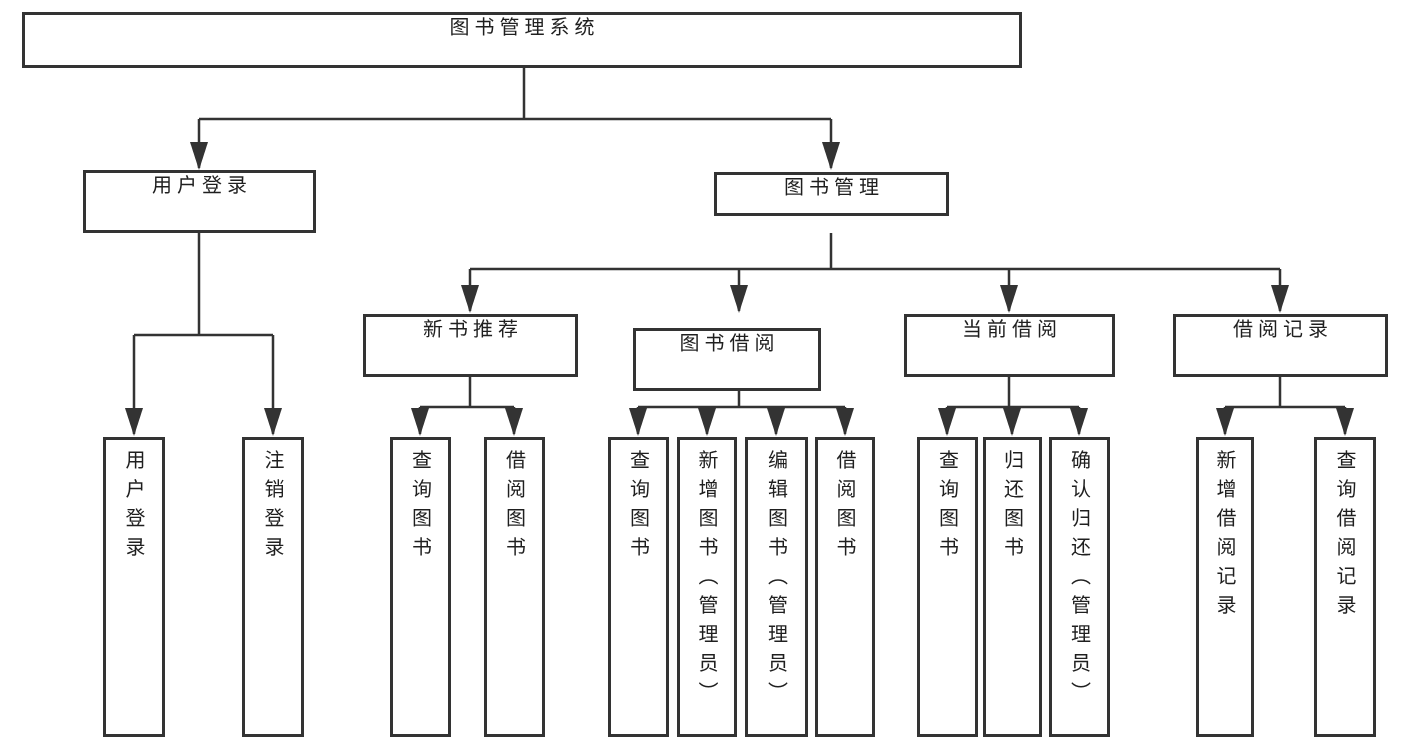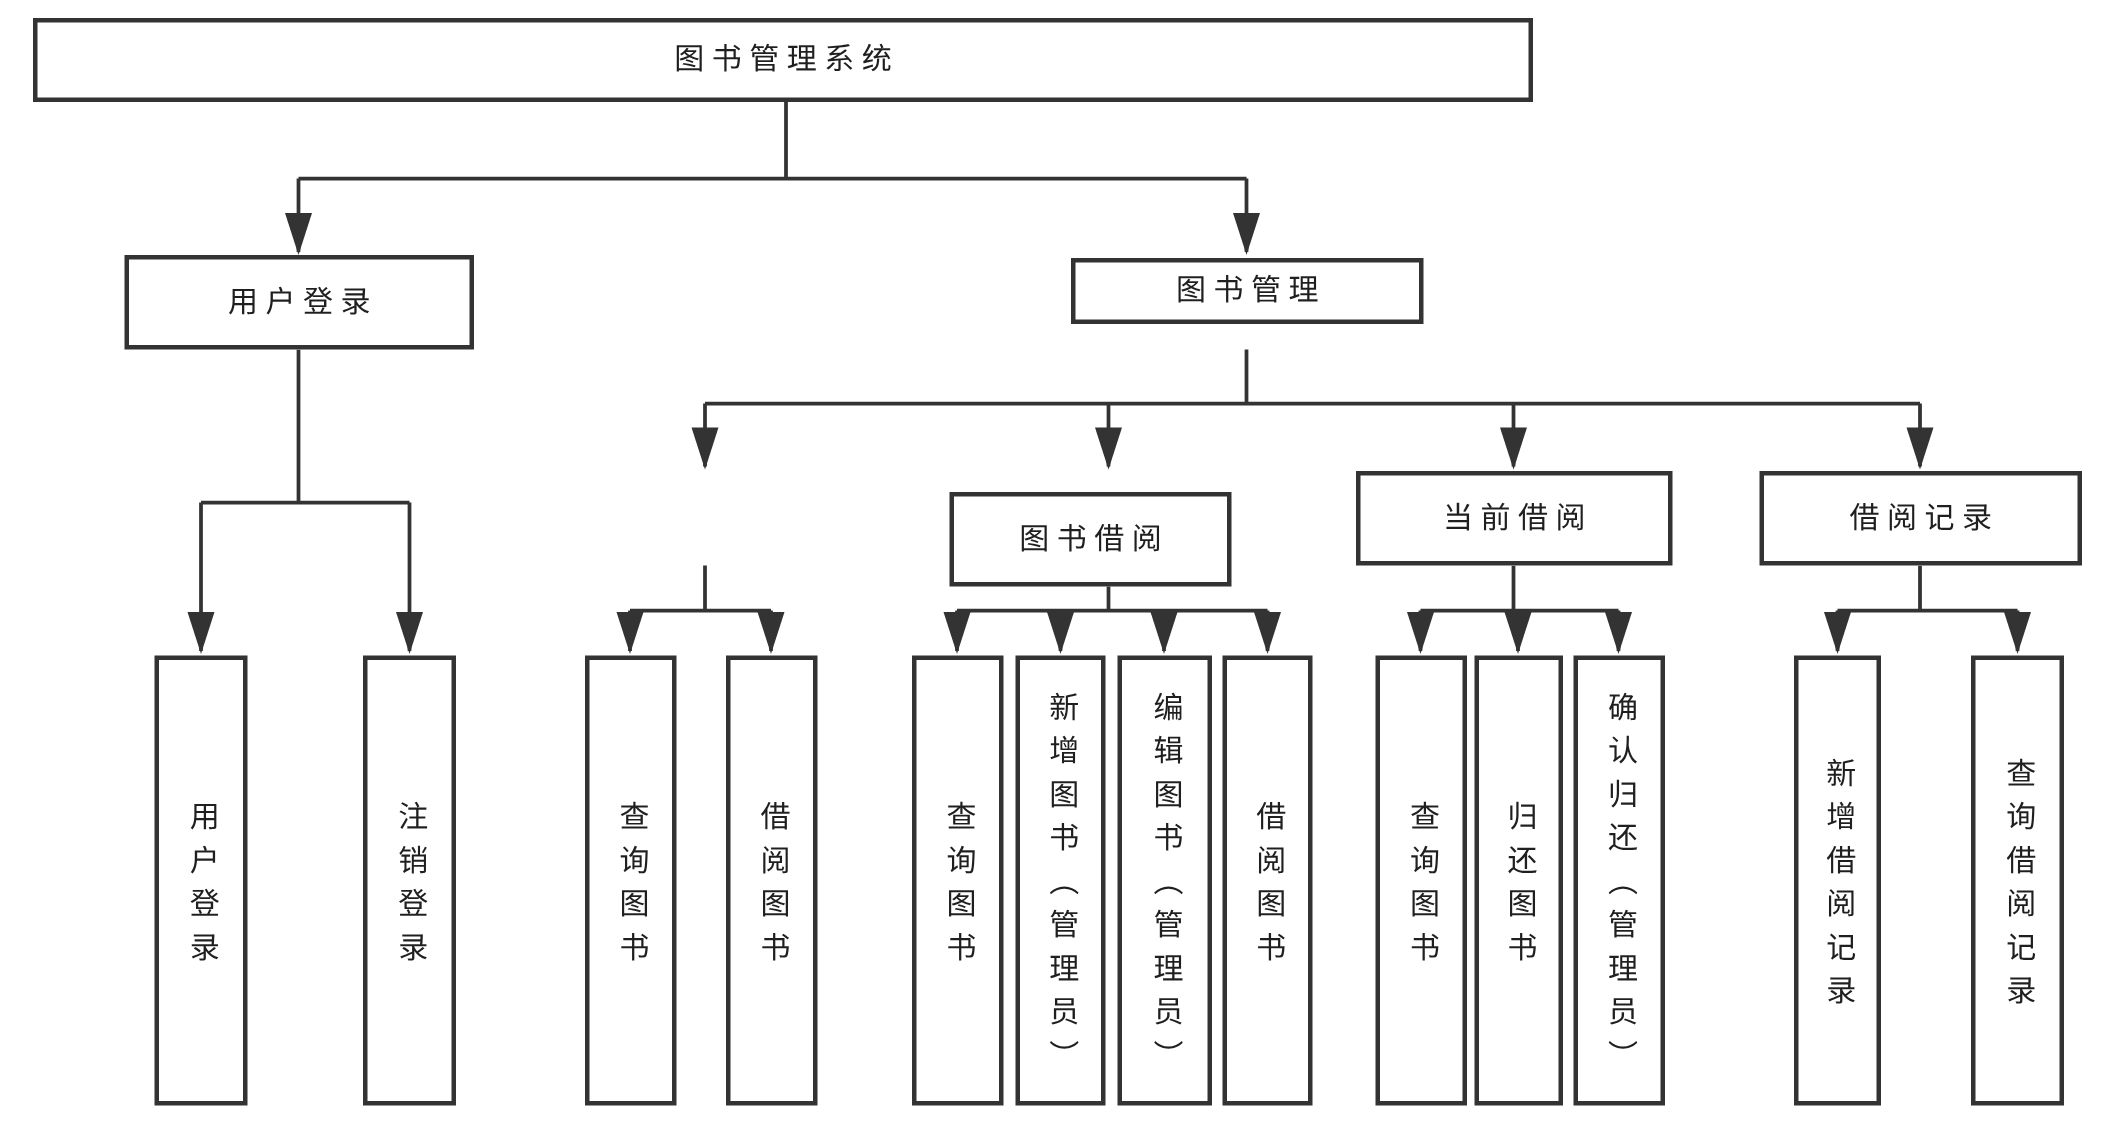--- a/index.html
+++ b/index.html
@@ -17,21 +17,21 @@
     overflow:hidden;
   }
   svg.connectors{position:absolute;left:0;top:0;z-index:1;}
   .connectors path{stroke:var(--line);stroke-width:2.5;fill:none;}
   .connectors polygon{fill:var(--line);stroke:none;}
   .box{
     position:absolute;z-index:2;
     background:var(--bg);
     border:3px solid var(--line);
     box-sizing:border-box;
-    display:flex;align-items:center;justify-content:center;
+    display:flex;justify-content:center;
     color:var(--text);
   }
   .box.h .lbl{
     font-size:20px;
     letter-spacing:5px;
     padding-inline-start:5px;
     white-space:nowrap;
     line-height:1.2;
   }
   .box.v .lbl{
@@ -104,20 +104,23 @@
     <span class="lbl">图书管理系统</span>
   </div>
 
   <div class="box h" style="left:83px;top:170px;width:233px;height:63px">
     <span class="lbl">用户登录</span>
   </div>
   <div class="box h" style="left:714px;top:172px;width:235px;height:44px">
     <span class="lbl">图书管理</span>
   </div>
 
+  <div class="box h" style="left:363px;top:314px;width:215px;height:63px">
+    <span class="lbl">新书推荐</span>
+  </div>
   <div class="box h" style="left:633px;top:328px;width:188px;height:63px">
     <span class="lbl">图书借阅</span>
   </div>
   <div class="box h" style="left:904px;top:314px;width:211px;height:63px">
     <span class="lbl">当前借阅</span>
   </div>
   <div class="box h" style="left:1173px;top:314px;width:215px;height:63px">
     <span class="lbl">借阅记录</span>
   </div>
 

